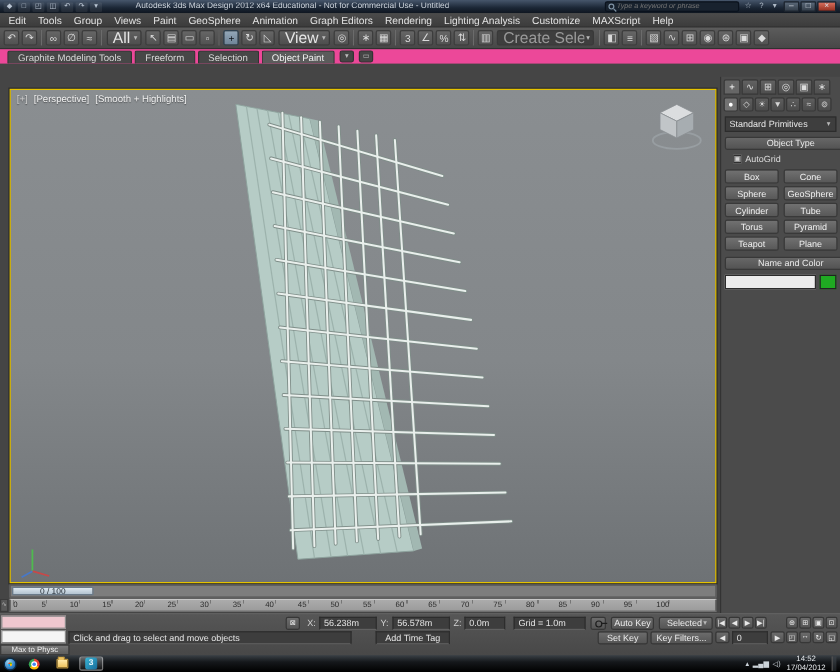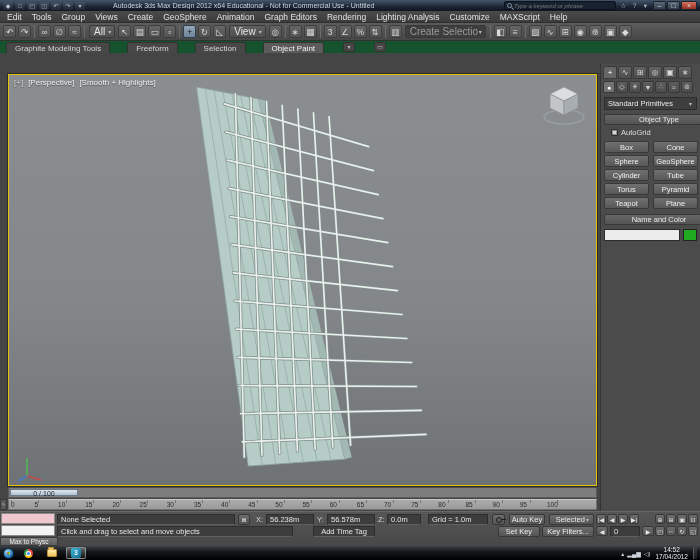--- a/index.html
+++ b/index.html
@@ -34,28 +34,28 @@
   #toolbar{position:absolute;left:0;top:23px;width:700px;height:18px;
     background:linear-gradient(#5c5c5c,#474747);border-bottom:1px solid #313131;
     display:flex;align-items:center;padding-left:2px}
   .tbi{width:13px;height:13px;margin:0 1px;display:flex;align-items:center;justify-content:center;
     font-size:8.5px;color:#dadada;background:linear-gradient(#666,#525252);
     border:1px solid #3d3d3d;border-radius:2px;flex:0 0 auto}
   .tbi-active{background:linear-gradient(#93a7b9,#6f8498);color:#10161c;border-color:#2e404f}
   .tsep{width:1px;height:13px;background:#383838;border-right:1px solid #6b6b6b;margin:0 2px;flex:0 0 auto}
   .tdd{height:13px;display:flex;align-items:center;background:linear-gradient(#616161,#4e4e4e);
     border:1px solid #393939;border-radius:2px;margin:0 2px;padding:0 2px;flex:0 0 auto}
-  .ddlabel{font-size:10px;color:#e6e6e6;padding:0 2px;white-space:nowrap}
+  .ddlabel{font-size:13px;color:#e6e6e6;padding:0 2px;white-space:nowrap}
   .ddarrow{font-size:6px;color:#b8b8b8;padding:0 1px}
   .tcombo{background:#3e3e3e}
   .tcombo .ddlabel{color:#9a9a9a;width:70px;overflow:hidden}
 
   
-  #ribbontabs{position:absolute;left:0;top:41px;width:700px;height:12px;background:#14532d;
-    display:flex;align-items:flex-end;padding-left:6px;gap:17px}
+  #ribbontabs{position:absolute;left:0;top:41px;width:700px;height:12px;background:#ec4899;
+    display:flex;align-items:flex-end;padding-left:6px;gap:2px}
   .rtab{height:11px;line-height:11px;padding:0 8px;font-size:8px;color:#d6d6d6;background:#474747;
     border:1px solid #323232;border-bottom:0;border-radius:2px 2px 0 0;white-space:nowrap}
   .rtab-active{background:#5b5b5b;color:#f2f2f2}
   .rti{width:12px;height:10px;margin-left:2px;font-size:6px;line-height:9px;text-align:center;color:#bbb;
     background:#454545;border:1px solid #333;border-radius:2px;align-self:center}
   #ribbonpanels{position:absolute;left:0;top:53px;width:700px;height:11px;
     background:linear-gradient(#525252,#464646);border-top:1px solid #5f5f5f;border-bottom:1px solid #2f2f2f;
     display:flex;align-items:center;padding-left:6px}
   .rpanel{font-size:7.5px;color:#cfcfcf;padding:0 8px;white-space:nowrap}
   .rpsep{width:1px;height:9px;background:#393939;border-right:1px solid #636363}
@@ -182,21 +182,21 @@
         <span class="wc">□</span>
         <span class="wc wc-close">×</span>
       </span>
   </div>
 
   <div id="menubar">
       <span class="menu-item">Edit</span>
       <span class="menu-item">Tools</span>
       <span class="menu-item">Group</span>
       <span class="menu-item">Views</span>
-      <span class="menu-item">Create</span>
+      <span class="menu-item">Paint</span>
       <span class="menu-item">GeoSphere</span>
       <span class="menu-item">Animation</span>
       <span class="menu-item">Graph Editors</span>
       <span class="menu-item">Rendering</span>
       <span class="menu-item">Lighting Analysis</span>
       <span class="menu-item">Customize</span>
       <span class="menu-item">MAXScript</span>
       <span class="menu-item">Help</span>
     </div>
 
@@ -403,21 +403,20 @@
         <span class="tick">95</span>
         <span class="tick">100</span>
       </div>
   </div>
 
   <div id="statusbar">
     <div id="listener-pink"></div>
     <div id="listener-white"></div>
     <div id="max-to-phys">Max to Physc</div>
 
-    <div class="sfield" style="left:57px;top:2px;width:178px">None Selected</div>
     <div class="sbtn" style="left:238px;top:2px;width:12px;font-size:6px">⊠</div>
 
     <span class="slabel" style="left:256px;top:2px">X:</span>
     <div class="sfield" style="left:266px;top:2px;width:48px">56.238m</div>
     <span class="slabel" style="left:317px;top:2px">Y:</span>
     <div class="sfield" style="left:327px;top:2px;width:48px">56.578m</div>
     <span class="slabel" style="left:378px;top:2px">Z:</span>
     <div class="sfield" style="left:387px;top:2px;width:34px">0.0m</div>
     <div class="sfield" style="left:428px;top:2px;width:60px">Grid = 1.0m</div>
 

